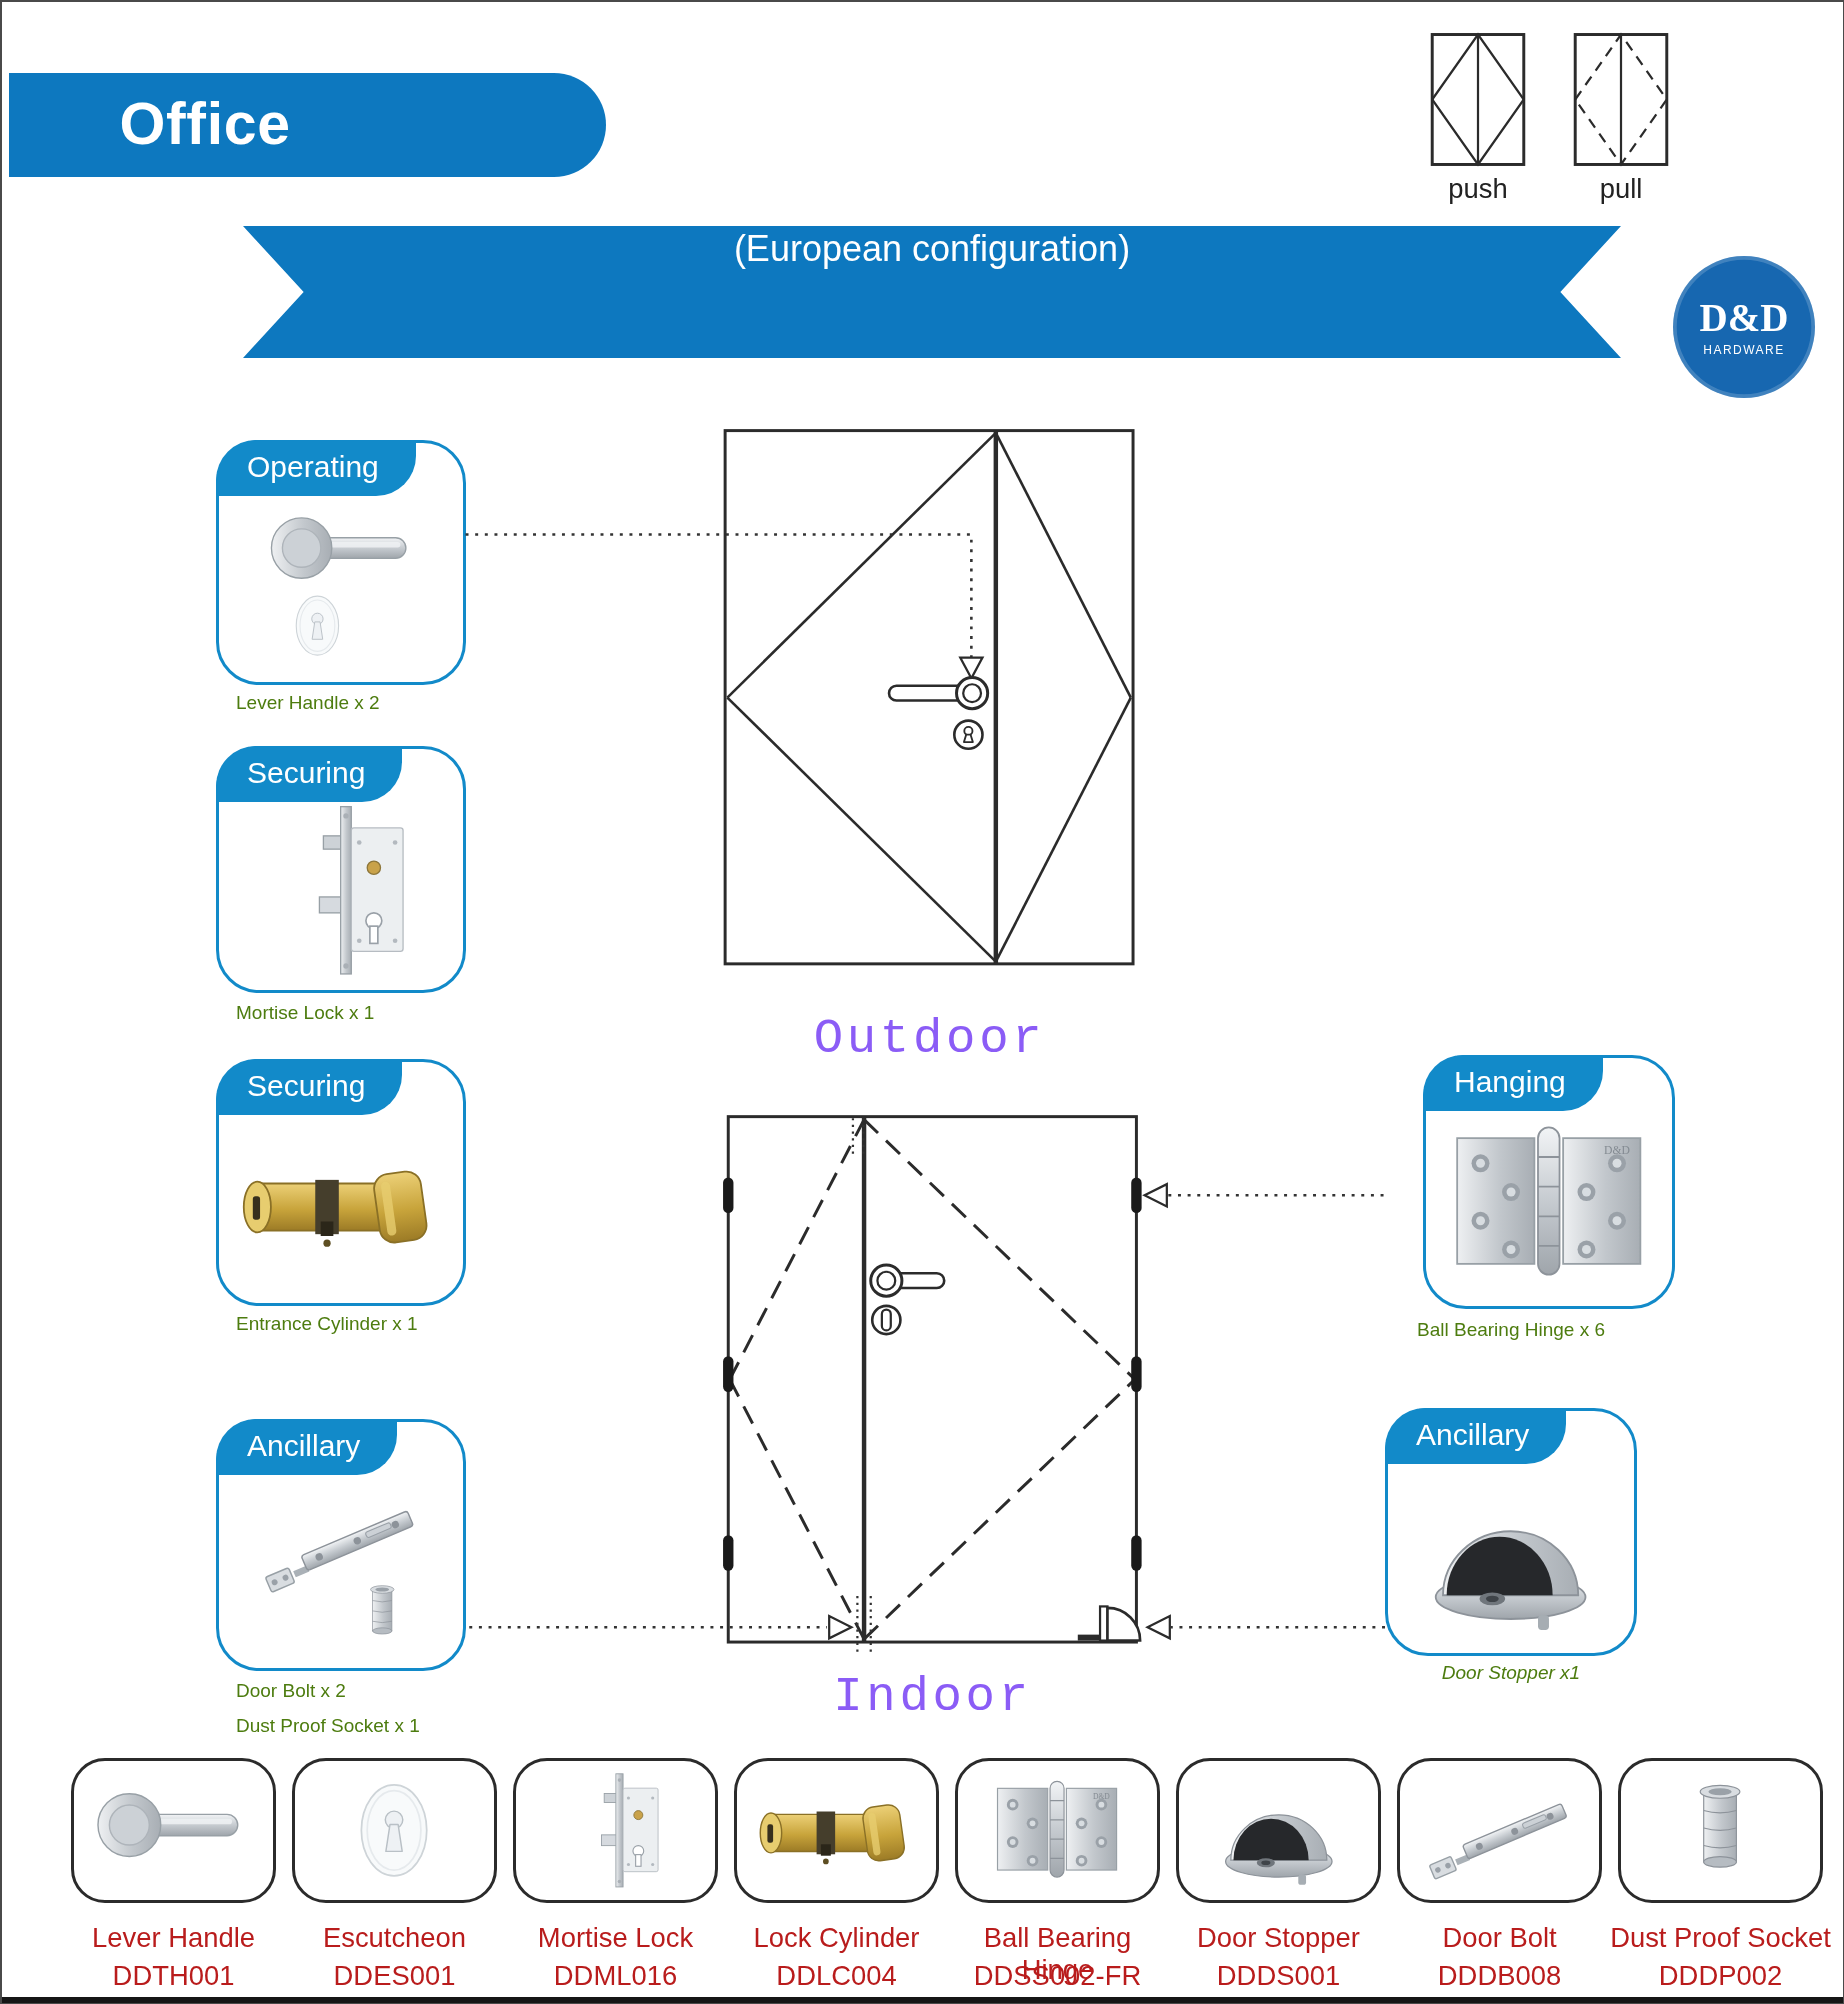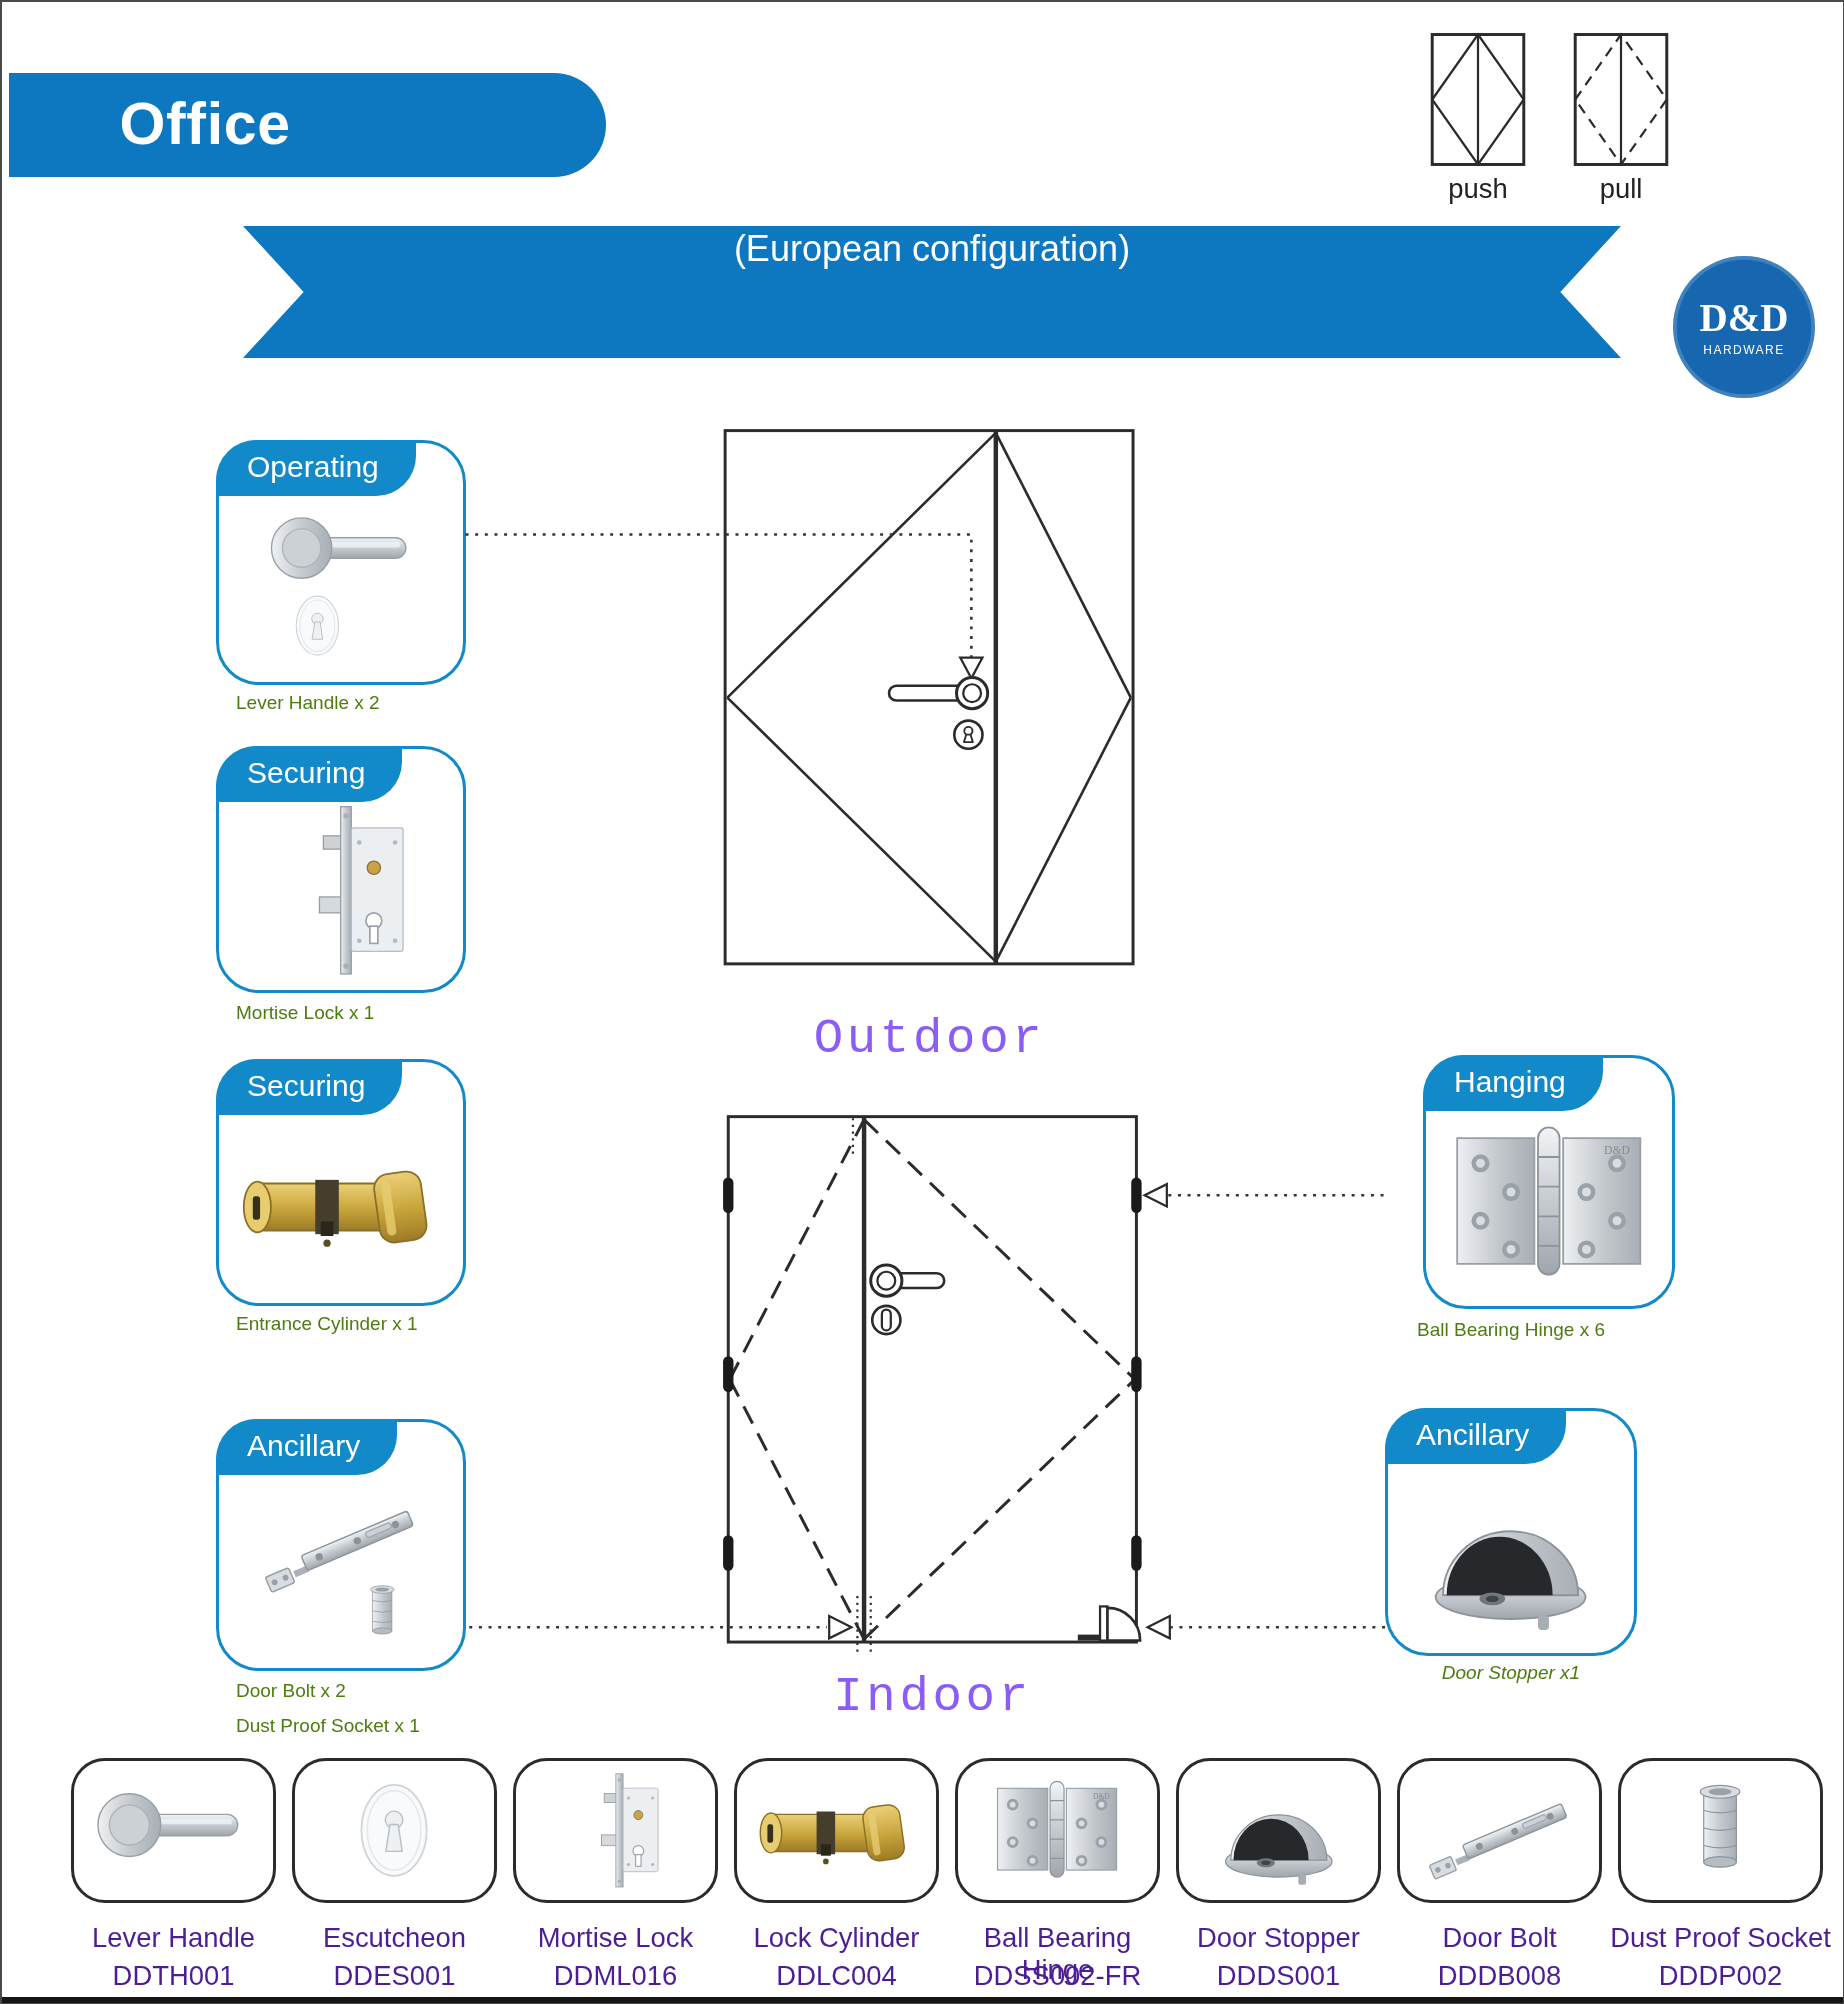--- a/index.html
+++ b/index.html
@@ -66,21 +66,21 @@
   .scene-label { position:absolute; font-size:49px; color:#8b5cf6; letter-spacing:3.7px; text-align:center;font-family:Liberation Mono, monospace; }
   #outdoor-label { left:779px; top:1009px; width:297px; }
   #indoor-label  { left:782px; top:1667px; width:297px; }
   
   .product {
     position:absolute; top:1756px; width:205px; height:145px;
     border:3px solid #2b2b2b; border-radius:34px; background:#fff;
     display:flex; align-items:center; justify-content:center;
   }
   .product svg { max-width:86%; max-height:84%; }
-  .p-name, .p-code { position:absolute; width:223px; text-align:center; font-size:27.4px; color:#4c1d95; }
+  .p-name, .p-code { position:absolute; width:223px; text-align:center; font-size:27.4px; color:#b91c1c; }
   .p-name { top:1920px; }
   .p-code { top:1958px; }
   #bottom-bar { position:absolute; left:0; top:1995px; width:100%; height:10.4px; background:#161616; }
   #defs-holder { position:absolute; width:0; height:0; overflow:hidden; }
 </style>
 </head>
 <body>
 
 <div id="defs-holder">
 <svg width="0" height="0" aria-hidden="true">

